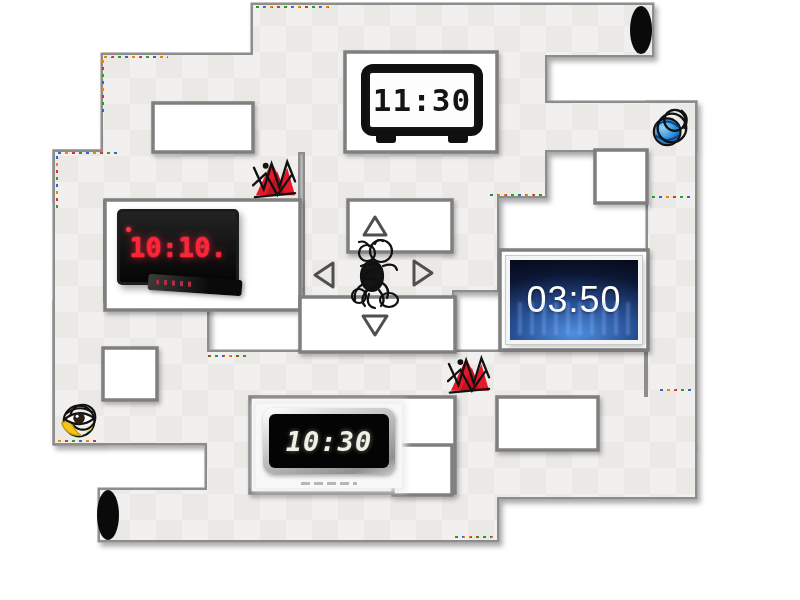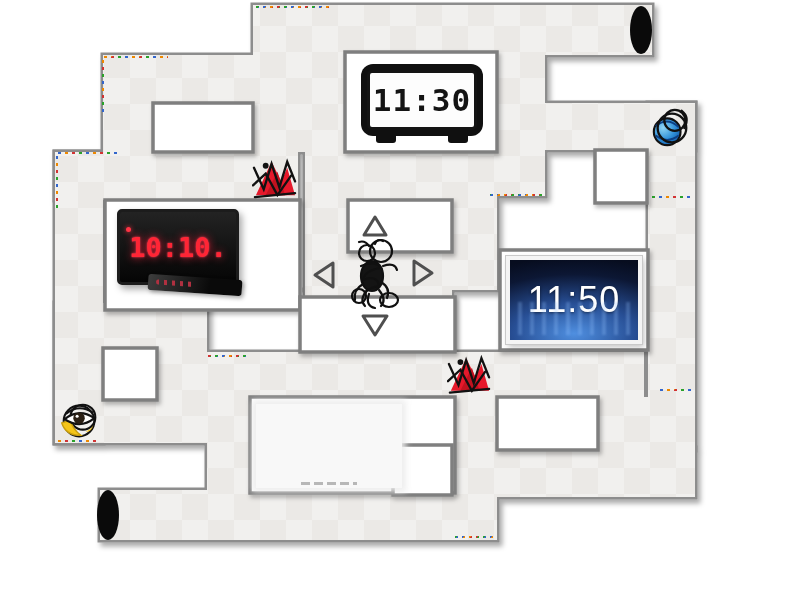--- a/index.html
+++ b/index.html
@@ -177,24 +177,29 @@
   </div>
 
   <div class="cb-led">
     <span class="led-dot"></span>
     <span>10:10.</span>
   </div>
   <div class="led-remote"></div>
 
   <div class="cb-screen">
     <div class="streaks"></div>
-    <span>11:50</span>
+    <span>03:50</span>
   </div>
 
   <div class="photo">
+    <div class="cb-wall">
+      <div class="wall-face">
+        <span>10:30</span>
+      </div>
+    </div>
     <div class="wall-caption"></div>
   </div>
 
   <button class="arrow ar-up">
     <svg viewBox="0 0 30 26">
       <polygon points="4,22 15,4 26,22" fill="none" stroke="#4f4f4f" stroke-width="3" stroke-linejoin="round"></polygon>
     </svg>
   </button>
   <button class="arrow ar-down">
     <svg viewBox="0 0 32 28">

